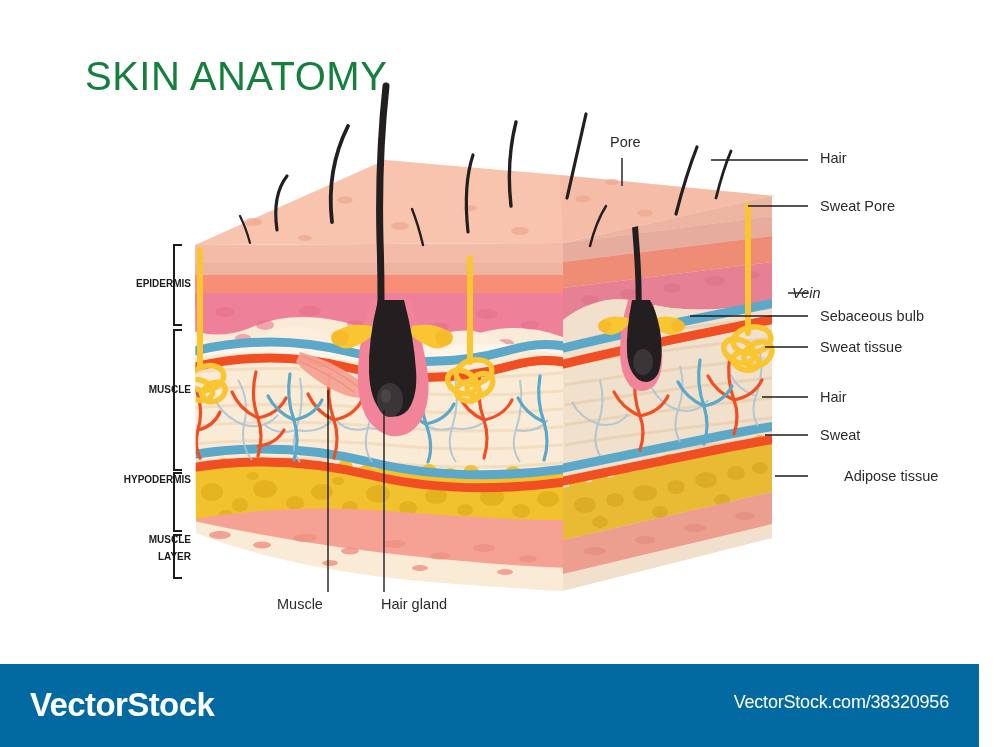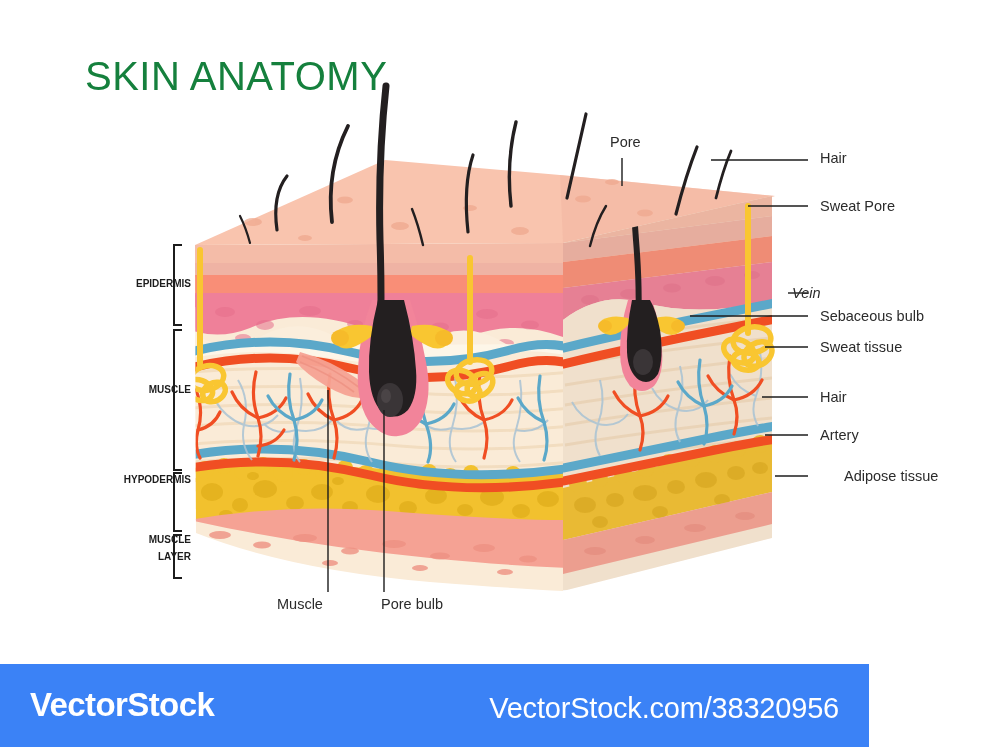--- a/index.html
+++ b/index.html
@@ -26,29 +26,29 @@
   }
   .lbl-left{
     position:absolute;font-size:10px;font-weight:bold;color:#1c1c1c;
     white-space:pre;text-align:right;line-height:17px;
     font-family:"Liberation Sans","DejaVu Sans",sans-serif;
     padding-left:26px;
   }
 
   
   .footer{
-    position:absolute;left:0;top:664px;width:869px;height:83px;background:#3b82f6;
+    position:absolute;left:0;top:664px;width:979px;height:83px;background:#0369a1;
   }
   .footer-brand{
     position:absolute;left:30px;top:22px;color:#fff;font-size:33px;font-weight:bold;
     letter-spacing:-0.6px;
     font-family:"Liberation Sans","DejaVu Sans",sans-serif;
   }
   .footer-url{
-    position:absolute;right:30px;top:28px;color:#fff;font-size:29px;
+    position:absolute;right:30px;top:28px;color:#fff;font-size:18px;
     letter-spacing:-0.2px;
     font-family:"Liberation Sans","DejaVu Sans",sans-serif;
   }
 </style>
 </head>
 <body>
 
 <div id="stage">
 
   <div class="title">SKIN ANATOMY</div>
@@ -477,26 +477,26 @@
   <div class="lbl-left" style="left:0;top:471px;width:165px;">HYPODERMIS</div>
   <div class="lbl-left" style="left:0;top:531px;width:165px;">MUSCLE
 LAYER</div>
 
   <div class="lbl" style="left:820px;top:150px;">Hair</div>
   <div class="lbl" style="left:820px;top:198px;text-align:center;">Sweat Pore</div>
   <div class="lbl" style="left:792px;top:285px;font-style:italic;">Vein</div>
   <div class="lbl" style="left:820px;top:308px;">Sebaceous bulb</div>
   <div class="lbl" style="left:820px;top:339px;">Sweat tissue</div>
   <div class="lbl" style="left:820px;top:389px;">Hair</div>
-  <div class="lbl" style="left:820px;top:427px;">Artery</div>
+  <div class="lbl" style="left:820px;top:427px;">Sweat</div>
   <div class="lbl" style="left:820px;top:468px;margin-left:24px;">Adipose tissue</div>
 
   <div class="lbl" style="left:610px;top:134px;">Pore</div>
 
   <div class="lbl" style="left:277px;top:596px;">Muscle</div>
-  <div class="lbl" style="left:381px;top:596px;">Pore bulb</div>
+  <div class="lbl" style="left:381px;top:596px;">Hair gland</div>
 
   <div class="footer">
     <div class="footer-brand">VectorStock</div>
     <div class="footer-url">VectorStock.com/38320956</div>
   </div>
 
 </div>
 
 </body></html>

